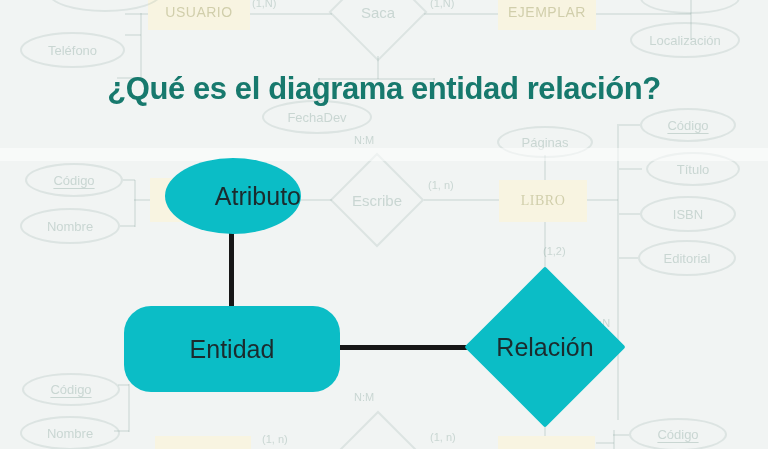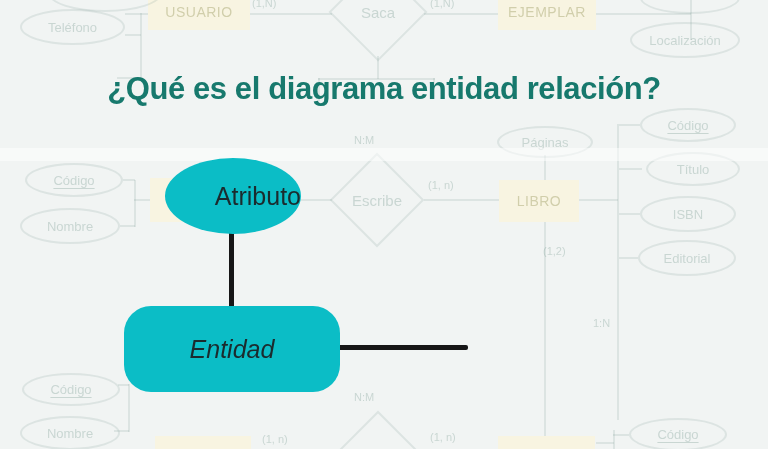--- a/index.html
+++ b/index.html
@@ -47,21 +47,21 @@
   .band{position:absolute;left:0;top:148px;width:768px;height:13px;background:rgba(255,255,255,0.5);z-index:2;}
   
   .title{
     position:absolute;left:0;top:71px;width:768px;z-index:3;margin:0;
     text-align:center;font-size:31px;font-weight:700;letter-spacing:-0.4px;
     color:var(--c-title);
   }
   .shape{position:absolute;z-index:4;display:flex;align-items:center;justify-content:center;}
   .shape-label{font-size:25px;color:var(--c-shape-label);}
   .sh-ellipse{left:165px;top:158px;width:136px;height:76px;border-radius:50%;background:var(--c-teal);justify-content:flex-end;}
-  .sh-rect{left:124px;top:306px;width:216px;height:86px;border-radius:27px;background:var(--c-teal);font-style:italic;}
+  .sh-rect{left:124px;top:306px;width:216px;height:86px;border-radius:27px;background:var(--c-teal);}
   .sh-diamond{left:465px;top:267px;width:160px;height:160px;background:transparent;}
   .diamond-sq{
     position:absolute;left:50%;top:50%;width:114px;height:114px;
     transform:translate(-50%,-50%) rotate(45deg);background:var(--c-teal);border-radius:2px;
   }
   .diamond-lbl{position:absolute;inset:0;display:flex;align-items:center;justify-content:center;}
   .connector{position:absolute;z-index:3;background:var(--c-conn);border-radius:2px;}
   .conn-v{left:229px;top:230px;width:5px;height:80px;}
   .conn-h{left:338px;top:345px;width:130px;height:5px;}
 </style>
@@ -99,26 +99,27 @@
       <div class="wm-line" style="left: 120px; top: 225px; width: 15px; height: 2px;"></div>
       <div class="wm-line" style="left: 134px; top: 199px; width: 16px; height: 2px;"></div>
       <div class="wm-line" style="left: 128px; top: 384px; width: 2px; height: 48px;"></div>
       <div class="wm-line" style="left: 118px; top: 384px; width: 11px; height: 2px;"></div>
       <div class="wm-line" style="left: 114px; top: 430px; width: 15px; height: 2px;"></div>
       <div class="wm-line" style="left: 613px; top: 430px; width: 2px; height: 19px;"></div>
       <div class="wm-line" style="left: 613px; top: 434px; width: 16px; height: 2px;"></div>
       <div class="wm-line" style="left: 596px; top: 442px; width: 18px; height: 2px;"></div>
       <div class="wm-rect" style="left: 148px; top: -6px; width: 102px; height: 36px;">USUARIO</div>
       <div class="wm-rect" style="left: 498px; top: -6px; width: 98px; height: 36px;">EJEMPLAR</div>
-      <div class="wm-rect" style="left: 499px; top: 180px; width: 80px; height: 42px;">LIBRO</div>
+      <div class="wm-rect" style="left: 499px; top: 180px; width: 88px; height: 42px; font-family: Liberation Serif, serif;">LIBRO</div>
       <div class="wm-rect" style="left: 150px; top: 178px; width: 88px; height: 44px;"></div>
       <div class="wm-rect" style="left: 155px; top: 436px; width: 96px; height: 13px;"></div>
       <div class="wm-rect" style="left: 498px; top: 436px; width: 97px; height: 13px;"></div>
       <div class="wm-ellipse" style="left: 48px; top: -26px; width: 114px; height: 38px;"></div>
-      <div class="wm-ellipse" style="left: 20px; top: 9px; width: 105px; height: 36px;">Teléfono</div>
+      <div class="wm-ellipse" style="left: 20px; top: 32px; width: 105px; height: 36px;">Teléfono</div>
+      <div class="wm-ellipse" style="left: 262px; top: 100px; width: 110px; height: 34px;">FechaDev</div>
       <div class="wm-ellipse" style="left: 497px; top: 126px; width: 96px; height: 32px; text-align: center;">Páginas</div>
       <div class="wm-ellipse" style="left: 630px; top: 22px; width: 110px; height: 36px;">Localización</div>
       <div class="wm-ellipse" style="left: 640px; top: -18px; width: 100px; height: 32px;"></div>
       <div class="wm-ellipse wm-u" style="left: 25px; top: 163px; width: 98px; height: 34px;">Código</div>
       <div class="wm-ellipse" style="left: 20px; top: 208px; width: 100px; height: 36px;">Nombre</div>
       <div class="wm-ellipse wm-u" style="left: 640px; top: 108px; width: 96px; height: 34px;">Código</div>
       <div class="wm-ellipse" style="left: 646px; top: 152px; width: 94px; height: 34px;">Título</div>
       <div class="wm-ellipse" style="left: 638px; top: 240px; width: 98px; height: 36px;">Editorial</div>
       <div class="wm-ellipse" style="left: 640px; top: 196px; width: 96px; height: 36px;">ISBN</div>
       <div class="wm-ellipse wm-u" style="left: 22px; top: 373px; width: 98px; height: 33px;">Código</div>
@@ -153,14 +154,20 @@
   <div class="connector conn-h"></div>
 
   <div class="shape sh-ellipse">
     <span class="shape-label">Atributo</span>
   </div>
 
   <div class="shape sh-rect">
     <span class="shape-label">Entidad</span>
   </div>
 
+  <div class="shape sh-diamond">
+    <div class="diamond-sq"></div>
+    <div class="diamond-lbl">
+      <span class="shape-label">Relación</span>
+    </div>
+  </div>
 
 </div>
 
 </body></html>

